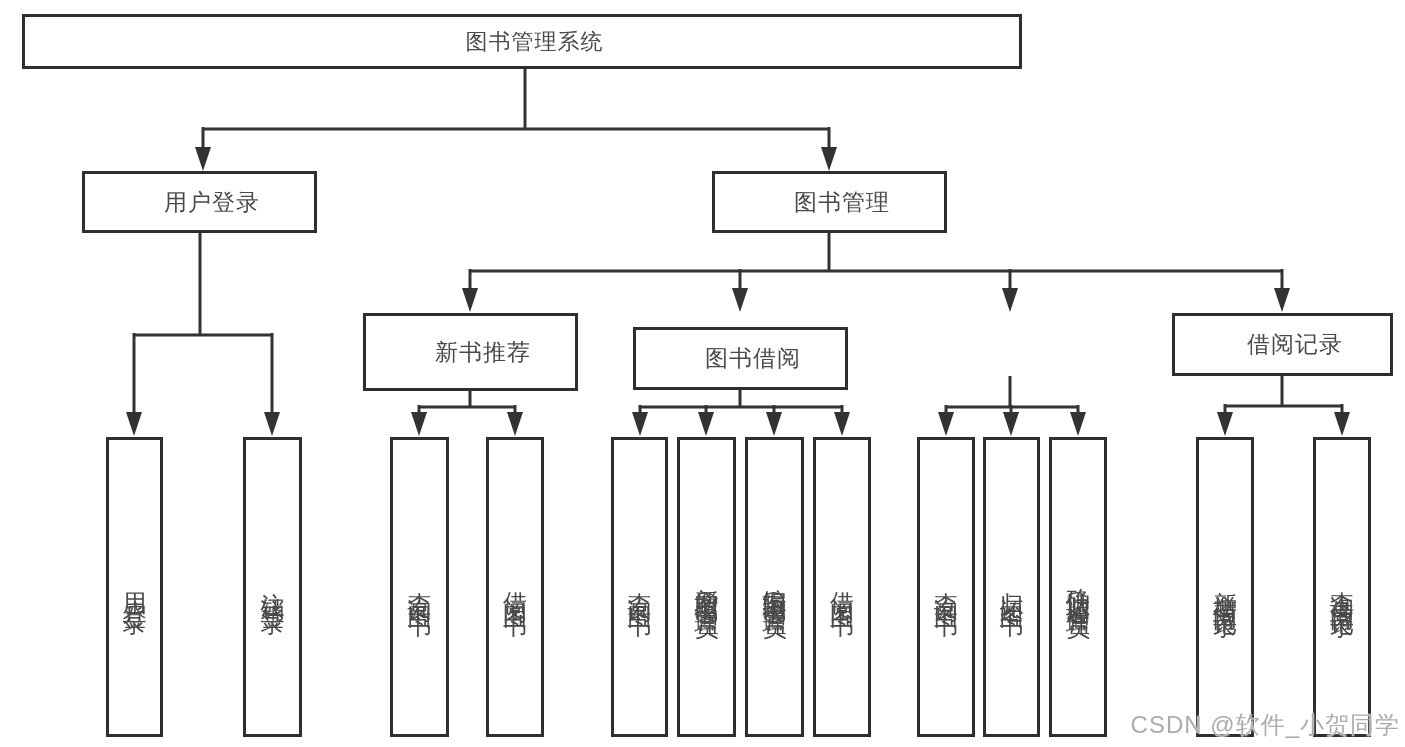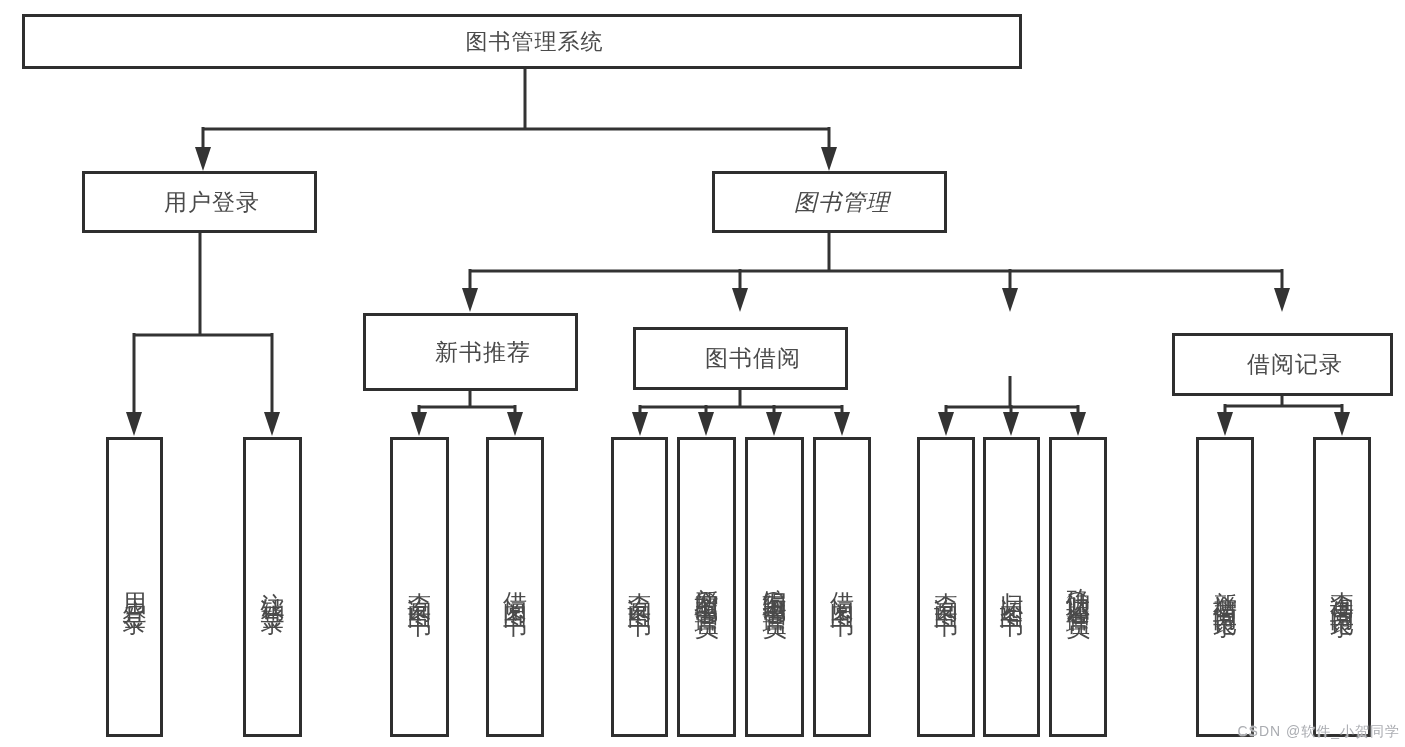--- a/index.html
+++ b/index.html
@@ -41,46 +41,46 @@
     font-size: 24px;
     writing-mode: vertical-lr;
     text-orientation: mixed;
     letter-spacing: 7px;
     line-height: 1;
     text-align: center;
   }
   
   #n-root      { left:  22px; top:  14px; width: 1000px; height: 55px; font-size: 22px; }
   #n-login     { left:  82px; top: 171px; width: 235px; height: 62px; }
-  #n-mgmt      { left: 712px; top: 171px; width: 235px; height: 62px; font-style: italic; }
+  #n-mgmt      { left: 712px; top: 171px; width: 235px; height: 62px; }
   #n-newbook   { left: 363px; top: 313px; width: 215px; height: 78px; }
   #n-borrow    { left: 633px; top: 313px; width: 215px; height: 63px; margin-top: 14px; }
   #n-current   { left: 902px; top: 313px; width: 215px; height: 63px; }
-  #n-record    { left: 1172px; top: 313px; width: 221px; height: 63px; margin-top: 20px; }
+  #n-record    { left: 1172px; top: 313px; width: 221px; height: 63px; }
   .vnode       { top: 437px; height: 300px; }
   #n-l-login   { left: 106px; width: 57px; }
   #n-l-logout  { left: 243px; width: 59px; }
   #n-l-query1  { left: 390px; width: 59px; }
   #n-l-lend1   { left: 486px; width: 58px; }
   #n-l-query2  { left: 611px; width: 57px; }
   #n-l-add     { left: 677px; width: 59px; letter-spacing: 4px; }
   #n-l-edit    { left: 745px; width: 59px; letter-spacing: 4px; }
   #n-l-lend2   { left: 813px; width: 58px; }
   #n-l-query3  { left: 917px; width: 58px; }
   #n-l-return  { left: 983px; width: 57px; }
   #n-l-confirm { left: 1049px; width: 58px; letter-spacing: 4px; }
   #n-l-addrec  { left: 1196px; width: 58px; letter-spacing: 5px; }
   #n-l-qryrec  { left: 1313px; width: 58px; letter-spacing: 5px; }
 
   #watermark {
     position: absolute;
     right: 5px;
     bottom: 6px;
     z-index: 3;
-    font-size: 14px;
+    font-size: 24px;
     letter-spacing: 1px;
     color: rgba(165, 168, 173, 0.95);
     text-shadow: 0 0 2px #ffffff, 0 0 1px #ffffff;
     white-space: nowrap;
     margin-left: 18px;
   }
 </style>
 </head>
 <body>
 

